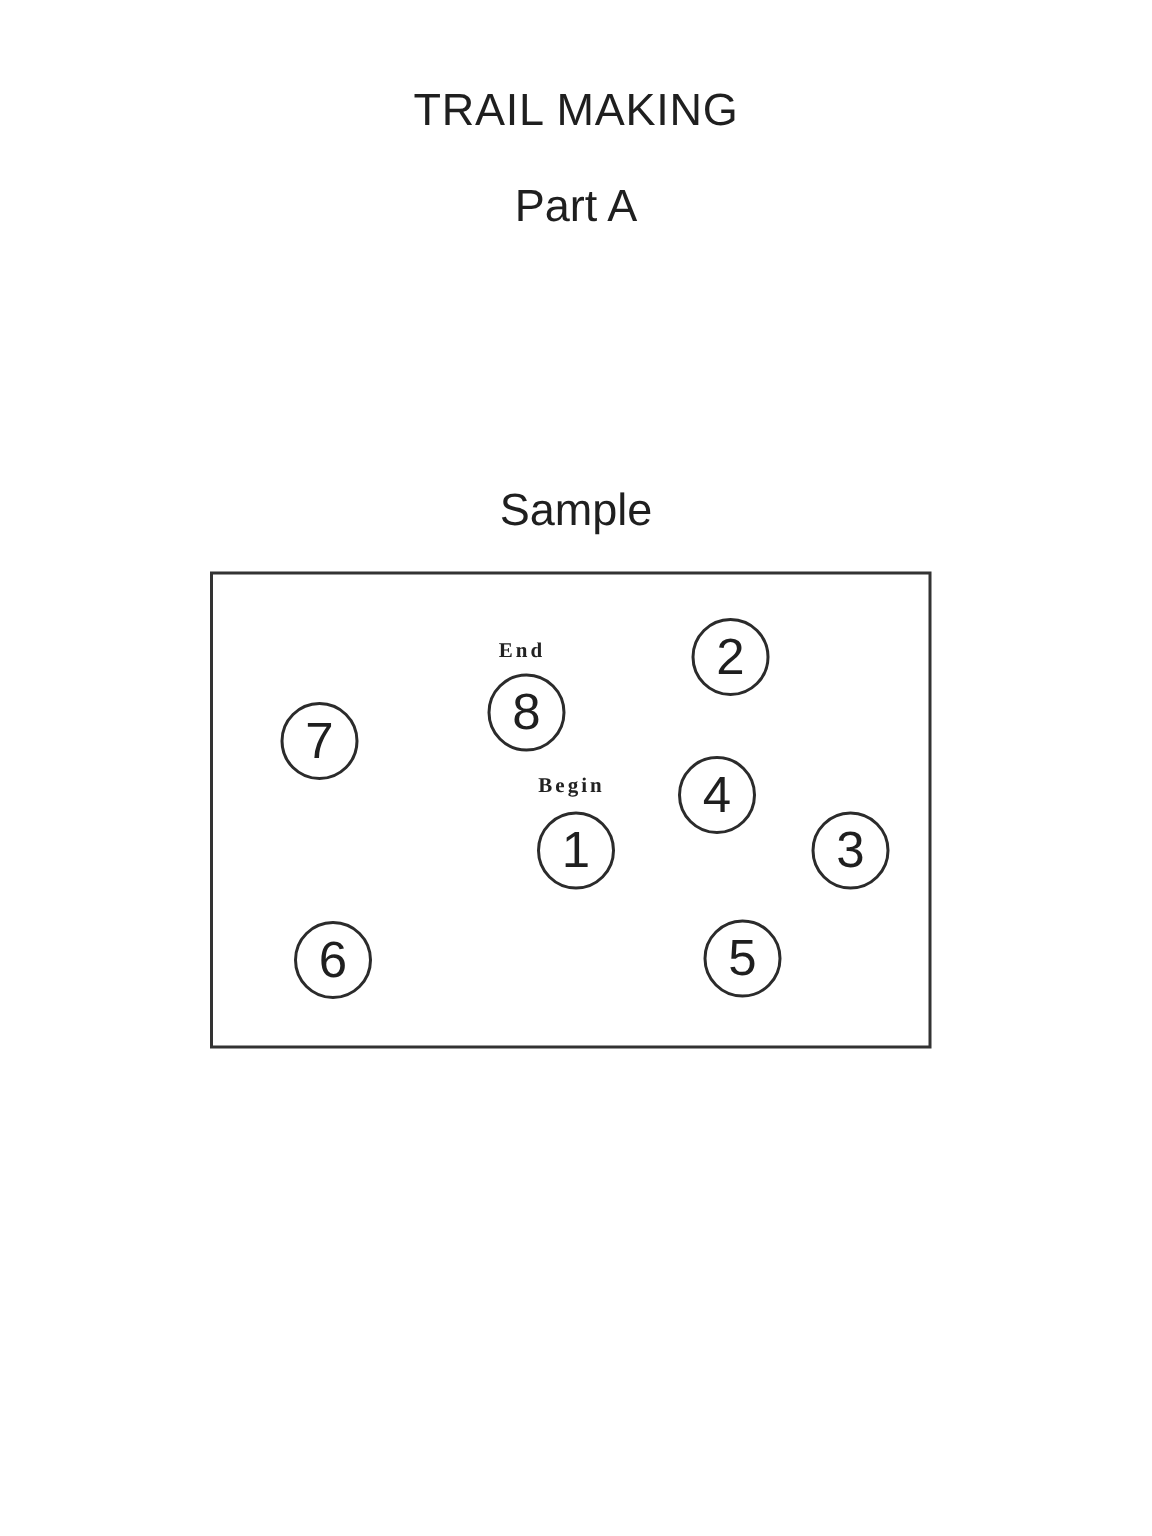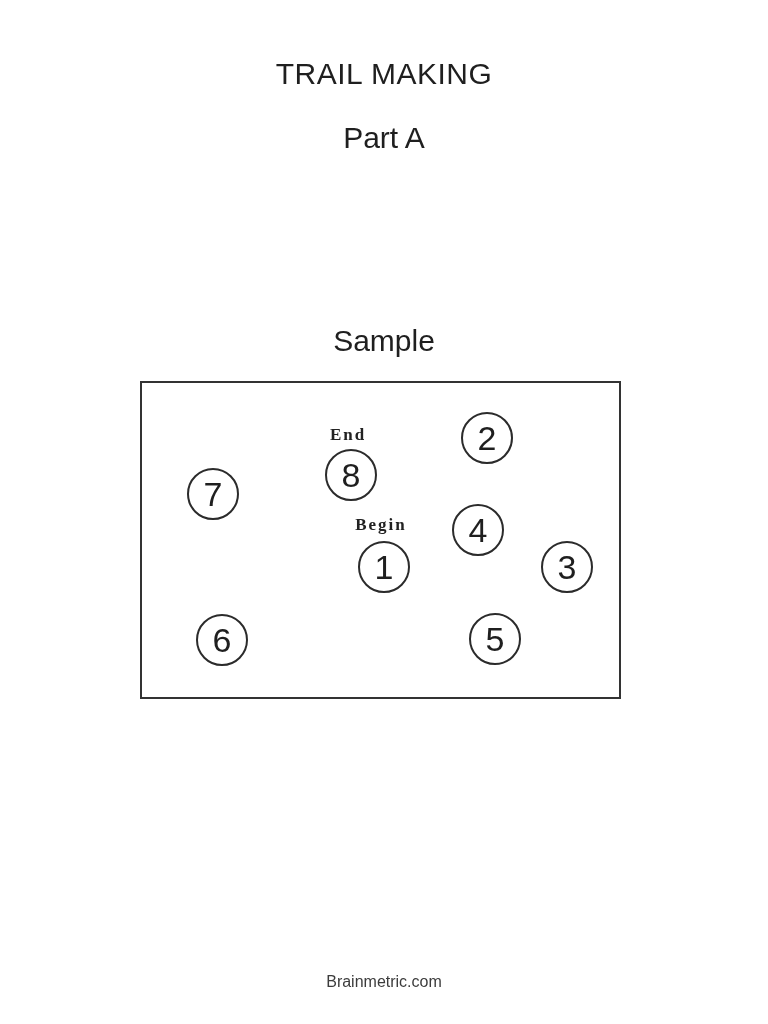--- a/index.html
+++ b/index.html
@@ -62,21 +62,21 @@
     justify-content: center;
     font-size: 34px;
     font-family: "Liberation Sans", sans-serif;
     color: #1f1f1f;
     cursor: default;
   }
   .board-label {
     position: absolute;
     transform: translate(-50%, -50%);
     font-family: "Liberation Serif", "DejaVu Serif", serif;
-    font-size: 17px;
+    font-size: 14px;
     font-weight: 600;
     letter-spacing: 2px;
     color: #222222;
     white-space: pre;
   }
   .end-label   { left: 206px; top: 52px; }
   .begin-label { left: 239px; top: 142px; }
   .page-footer {
     top: 972px;
     font-size: 16px;
@@ -104,15 +104,14 @@
   <div class="circle" style="left: 216px; top: 158px;">1</div>
       <div class="circle" style="left: 319px; top: 29px;">2</div>
       <div class="circle" style="left: 399px; top: 158px;">3</div>
       <div class="circle" style="left: 310px; top: 121px;">4</div>
       <div class="circle" style="left: 327px; top: 230px;">5</div>
       <div class="circle" style="left: 54px; top: 231px;">6</div>
       <div class="circle" style="left: 45px; top: 85px;">7</div>
       <div class="circle" style="left: 183px; top: 66px;">8</div>
     </div>
 
-  <div class="centered-text page-footer">Brainmetric.com</div>
 
 </div>
 
 </body></html>

